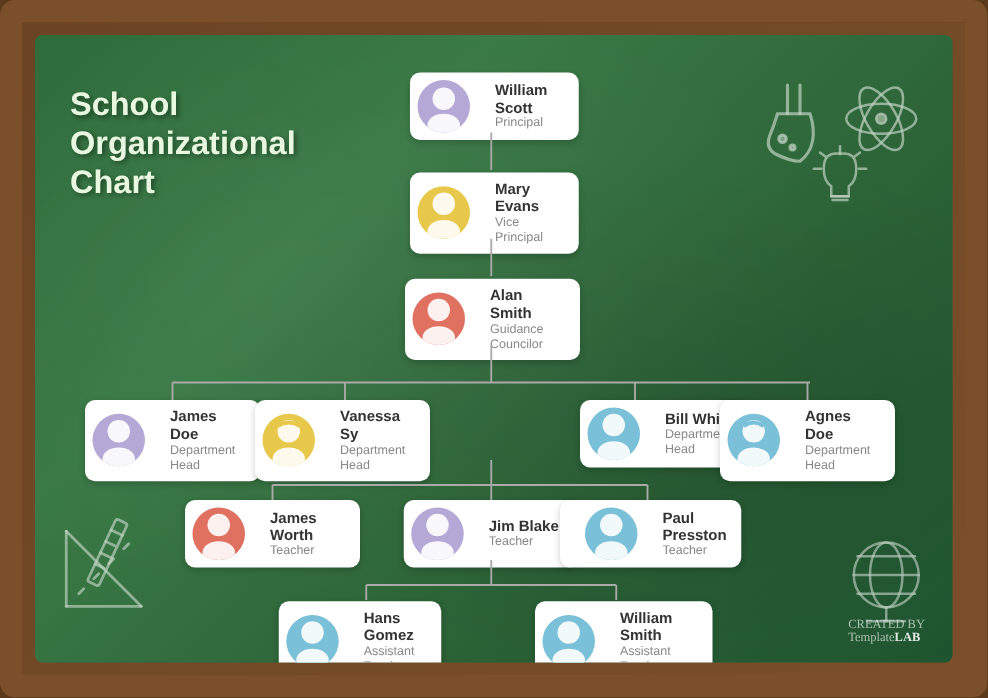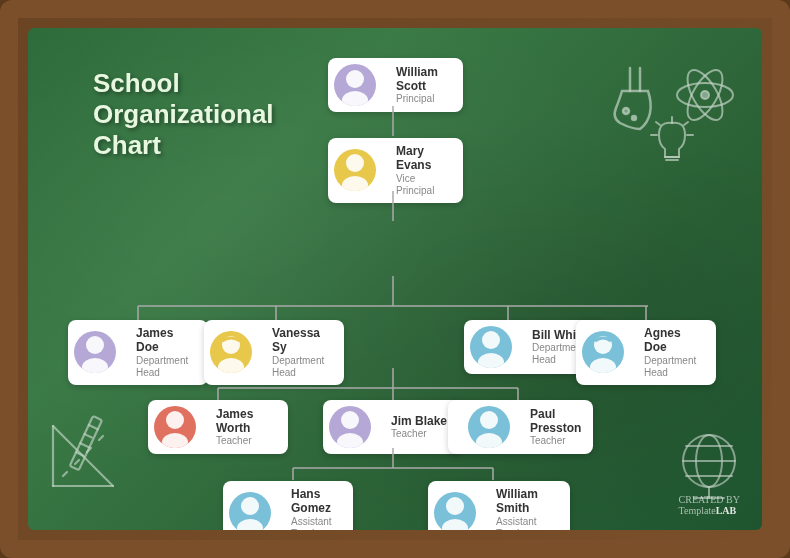--- a/index.html
+++ b/index.html
@@ -42,21 +42,20 @@
       position: absolute;
       left: 28px;
       top: 40px;
       color: #e8f8e0;
       font-family: 'Comic Sans MS', cursive, sans-serif;
       font-size: 26px;
       font-weight: bold;
       line-height: 1.2;
       text-shadow: 2px 2px 4px rgba(0,0,0,0.4);
       z-index: 10;
-      margin-left: 37px;
     }
 
     
     .connectors {
       position: absolute;
       top: 0; left: 0; right: 0; bottom: 0;
       pointer-events: none;
     }
 
     
@@ -253,20 +252,32 @@
             <circle cx="21" cy="14" r="9" fill="#fff" opacity="0.9"></circle>
             <ellipse cx="21" cy="36" rx="13" ry="9" fill="#fff" opacity="0.9"></ellipse>
           </svg>
       </div>
       <div class="node-text">
         <div class="node-name">Mary Evans</div>
         <div class="node-role">Vice Principal</div>
       </div>
     </div>
 
+    <div class="node" style="left:296px; top:195px; width:140px;">
+      <div class="node-avatar" style="background:#e07060;">
+        <svg class="avatar-svg" viewBox="0 0 42 42">
+            <circle cx="21" cy="14" r="9" fill="#fff" opacity="0.9"></circle>
+            <ellipse cx="21" cy="36" rx="13" ry="9" fill="#fff" opacity="0.9"></ellipse>
+          </svg>
+      </div>
+      <div class="node-text">
+        <div class="node-name">Alan Smith</div>
+        <div class="node-role">Guidance Councilor</div>
+      </div>
+    </div>
 
     <div class="node" style="left:40px; top:292px; width:140px;">
       <div class="node-avatar" style="background:#b5a8d6;">
         <svg class="avatar-svg" viewBox="0 0 42 42">
             <circle cx="21" cy="14" r="9" fill="#fff" opacity="0.9"></circle>
             <ellipse cx="21" cy="36" rx="13" ry="9" fill="#fff" opacity="0.9"></ellipse>
           </svg>
       </div>
       <div class="node-text">
         <div class="node-name">James Doe</div>

